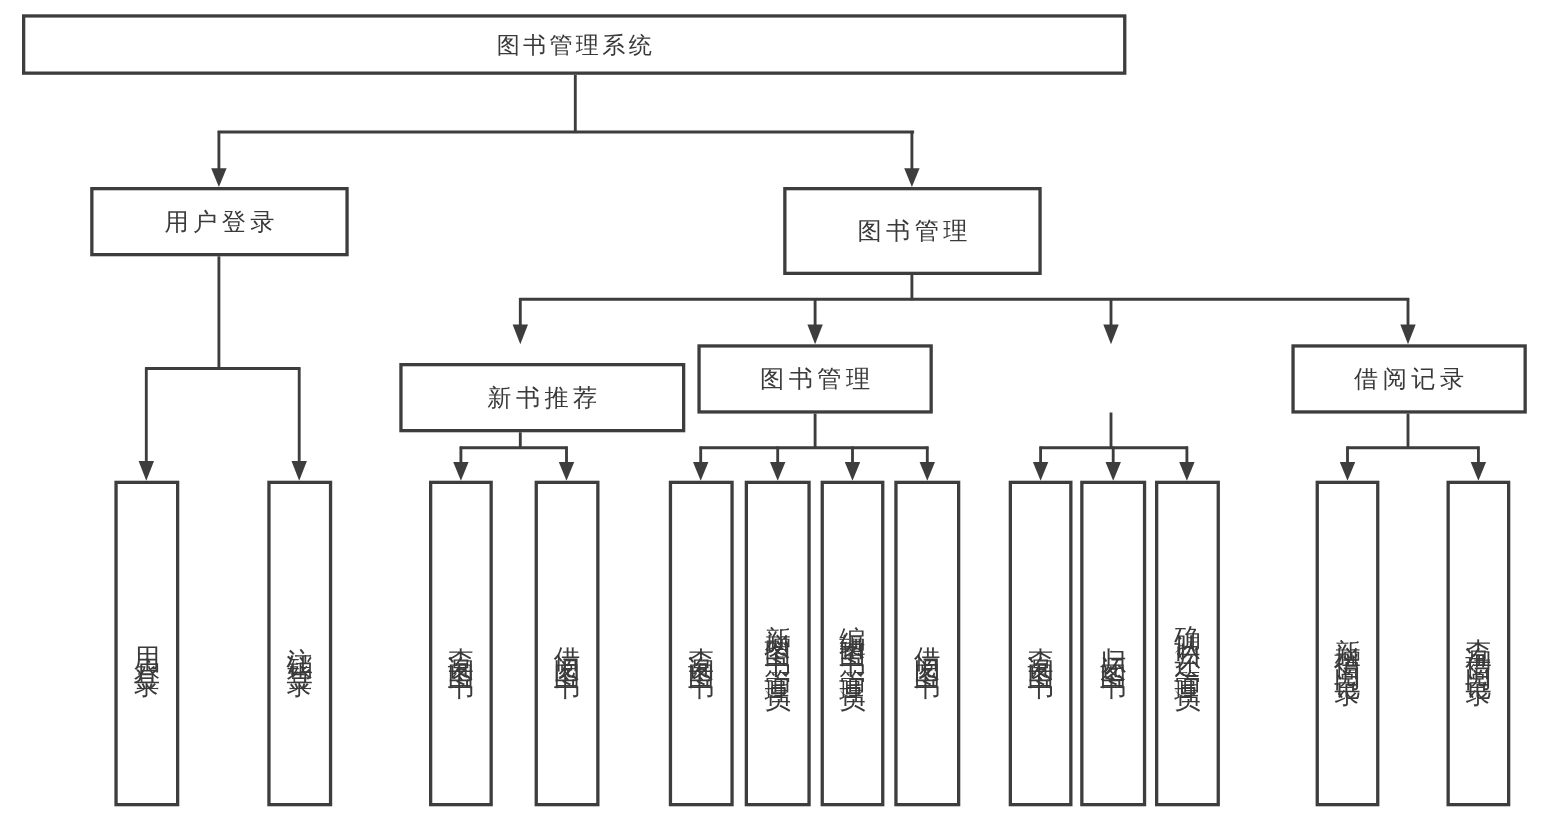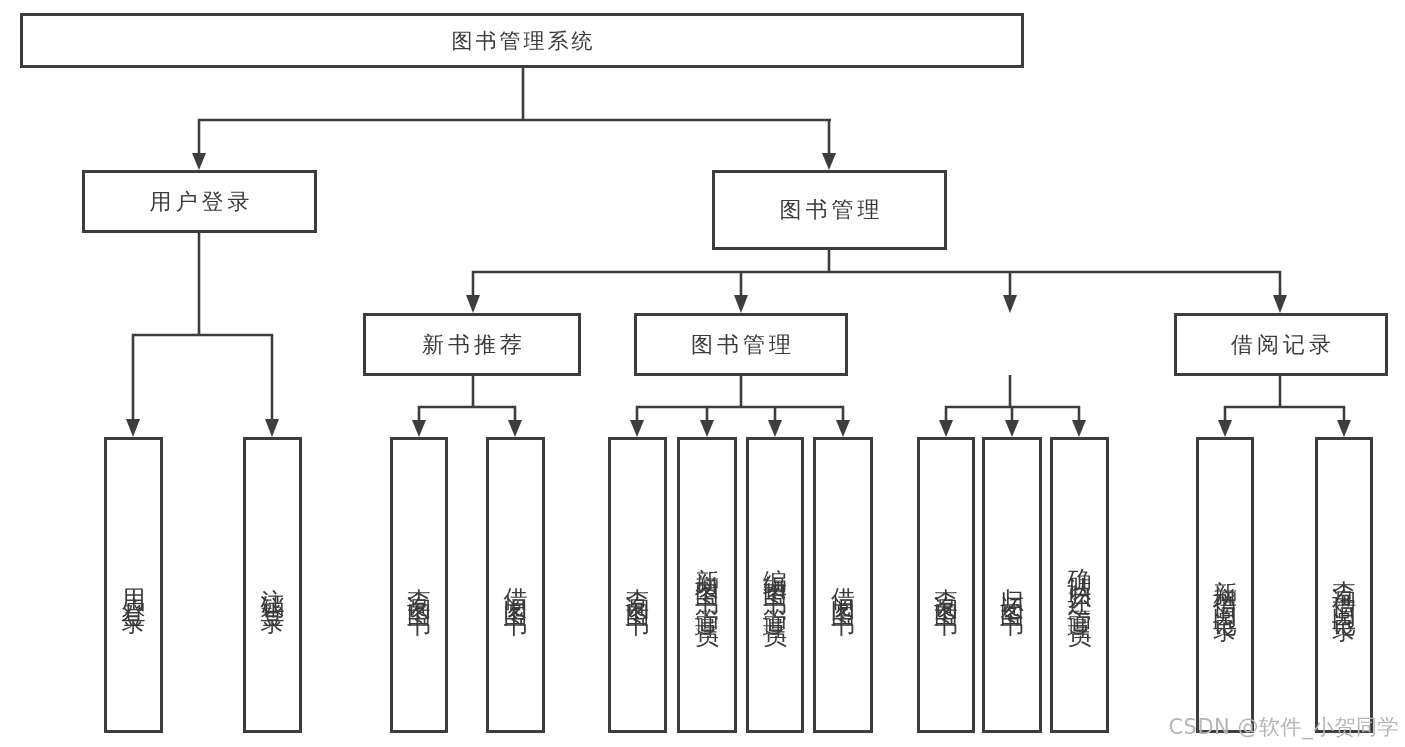--- a/index.html
+++ b/index.html
@@ -156,21 +156,21 @@
     <span>图书管理系统</span>
   </div>
 
   <div class="box h" style="left:82px;top:170px;width:235px;height:63px">
     <span>用户登录</span>
   </div>
   <div class="box h" style="left:712px;top:170px;width:235px;height:80px">
     <span>图书管理</span>
   </div>
 
-  <div class="box h" style="left:363px;top:313px;width:218px;height:63px">
+  <div class="box h" style="left:363px;top:330px;width:260px;height:63px">
     <span>新书推荐</span>
   </div>
   <div class="box h" style="left:634px;top:313px;width:214px;height:63px">
     <span>图书管理</span>
   </div>
   <div class="box h" style="left:1174px;top:313px;width:214px;height:63px">
     <span>借阅记录</span>
   </div>
 
   <div class="box v" style="left:104px;top:437px;width:59px;height:296px">
@@ -210,15 +210,14 @@
     <span>确认归还（管理员）</span>
   </div>
 
   <div class="box v" style="left:1196px;top:437px;width:58px;height:296px">
     <span>新增借阅记录</span>
   </div>
   <div class="box v" style="left:1315px;top:437px;width:58px;height:296px">
     <span>查询借阅记录</span>
   </div>
 
-  <div class="watermark">CSDN @软件_小贺同学</div>
 
 </div>
 
 </body></html>

